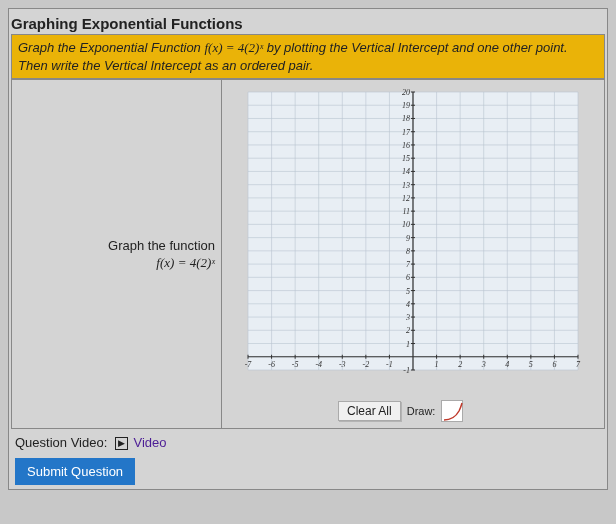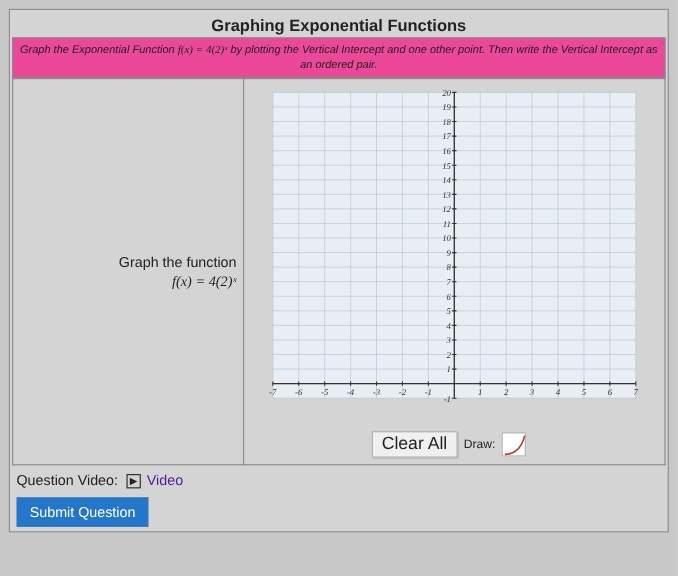--- a/index.html
+++ b/index.html
@@ -9,35 +9,33 @@
     background: #c8c8c8;
     font-family: Arial, Helvetica, sans-serif;
     width: 616px;
   }
   .outer {
     background: #d4d4d4;
     border: 1px solid #888;
     padding: 2px;
   }
   .title-row {
-    text-align: center;
     font-weight: bold;
     font-size: 15px;
     padding: 4px 0 2px 0;
     color: #222;
   }
   .instructions {
     border: 1px solid #888;
     padding: 4px 6px;
-    font-size: 10px;
+    font-size: 13px;
     font-style: italic;
     color: #222;
     line-height: 1.35;
-    background: #ec4899;
-    text-align: center;
+    background: #eab308;
   }
   .math-f { font-style: italic; font-family: 'Times New Roman', serif; }
   table.main {
     width: 100%;
     border-collapse: collapse;
     margin: 0;
   }
   table.main td {
     border: 1px solid #888;
     padding: 6px;
@@ -62,21 +60,21 @@
     margin-top: 4px;
     display: flex;
     align-items: center;
     gap: 6px;
     padding-left: 110px;
   }
   .btn {
     background: #f0f0f0;
     border: 1px solid #aaa;
     padding: 2px 8px;
-    font-size: 16px;
+    font-size: 12px;
     color: #222;
     box-shadow: 1px 1px 0 rgba(0,0,0,.15);
   }
   .draw-icon {
     display: inline-block;
     width: 22px; height: 22px;
     border: 1px solid #aaa;
     background: #fff;
     vertical-align: middle;
   }

